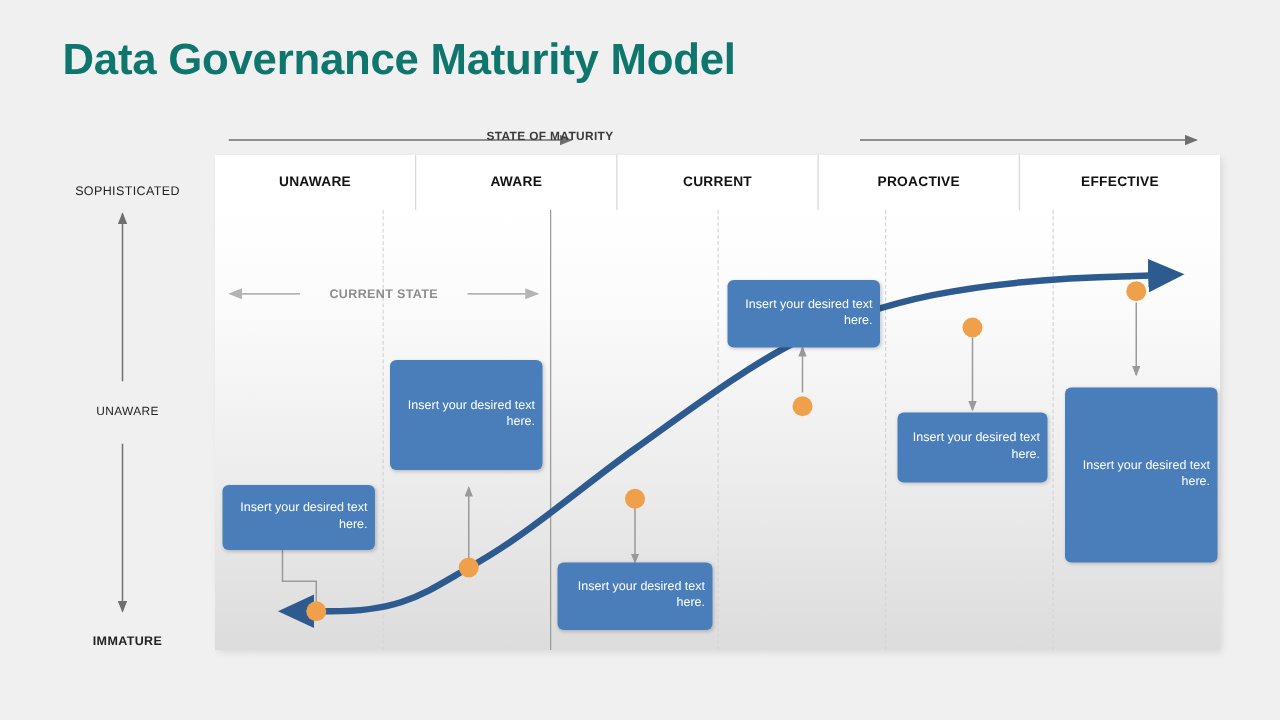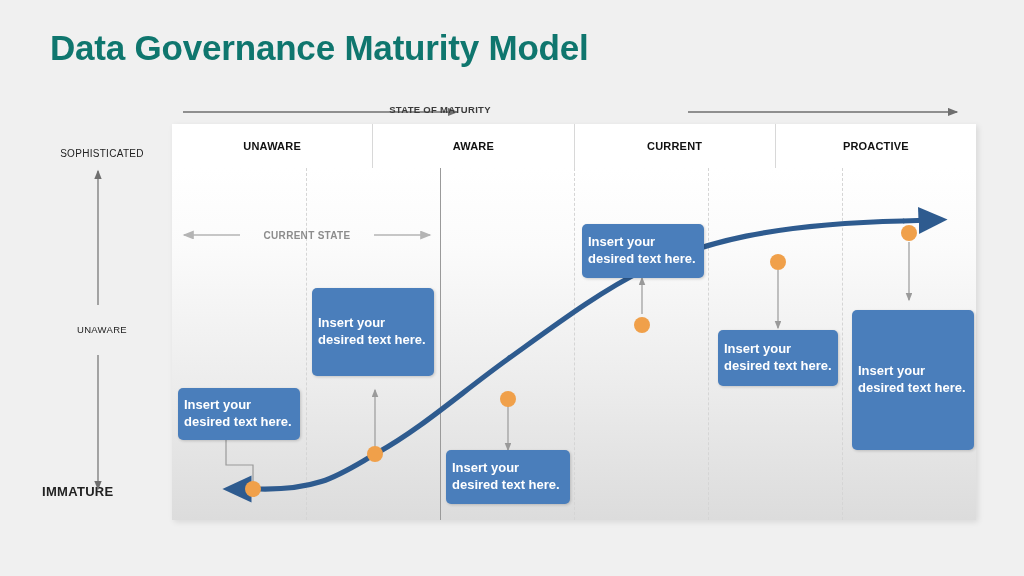--- a/index.html
+++ b/index.html
@@ -73,23 +73,24 @@
     width: 120px;
     text-align: center;
     font-size: 9.5px;
     font-weight: 400;
     color: #222;
     letter-spacing: 0.3px;
   }
   #axis-bottom-label {
     position: absolute;
     left: 42px;
-    top: 484px;
+    top: 508px;
     width: 120px;
-    font-size: 13px;
+    text-align: center;
+    font-size: 10px;
     font-weight: bold;
     color: #222;
     letter-spacing: 0.3px;
   }
   #vaxis-svg {
     position: absolute;
     left: 70px;
     top: 165px;
     width: 60px;
     height: 330px;
@@ -180,26 +181,25 @@
   
   .textbox {
     position: absolute;
     background: #4a7ebb;
     border-radius: 5px;
     box-shadow: 1px 1px 3px rgba(0,0,0,0.18);
     display: flex;
     align-items: center;
     justify-content: center;
     color: #ffffff;
-    font-size: 13px;
+    font-size: 10px;
     line-height: 1.28;
-    text-align: left;
+    text-align: right;
     padding: 4px 6px;
     box-sizing: border-box;
-    font-weight: bold;
   }
   .textbox span { display: block; }
 </style>
 </head>
 <body>
 
 <div id="slide">
 
   <div id="title">Data Governance Maturity Model</div>
 
@@ -230,20 +230,21 @@
     <line x1="28" y1="190" x2="28" y2="324" stroke="#6f6f6f" stroke-width="1.2" marker-end="url(#ah-dn)"></line>
   </svg>
 
   <div id="panel">
 
     <div id="panel-header">
       <div class="hdr-cell">UNAWARE</div>
       <div class="hdr-cell">AWARE</div>
       <div class="hdr-cell">CURRENT</div>
       <div class="hdr-cell">PROACTIVE</div>
+      <div class="hdr-cell">EFFECTIVE</div>
     </div>
 
     <div id="panel-body">
       <div class="col-div" style="left:134px"></div>
       <div class="col-div solid" style="left:268px"></div>
       <div class="col-div" style="left:402px"></div>
       <div class="col-div" style="left:536px"></div>
       <div class="col-div" style="left:670px"></div>
     </div>
   </div>

